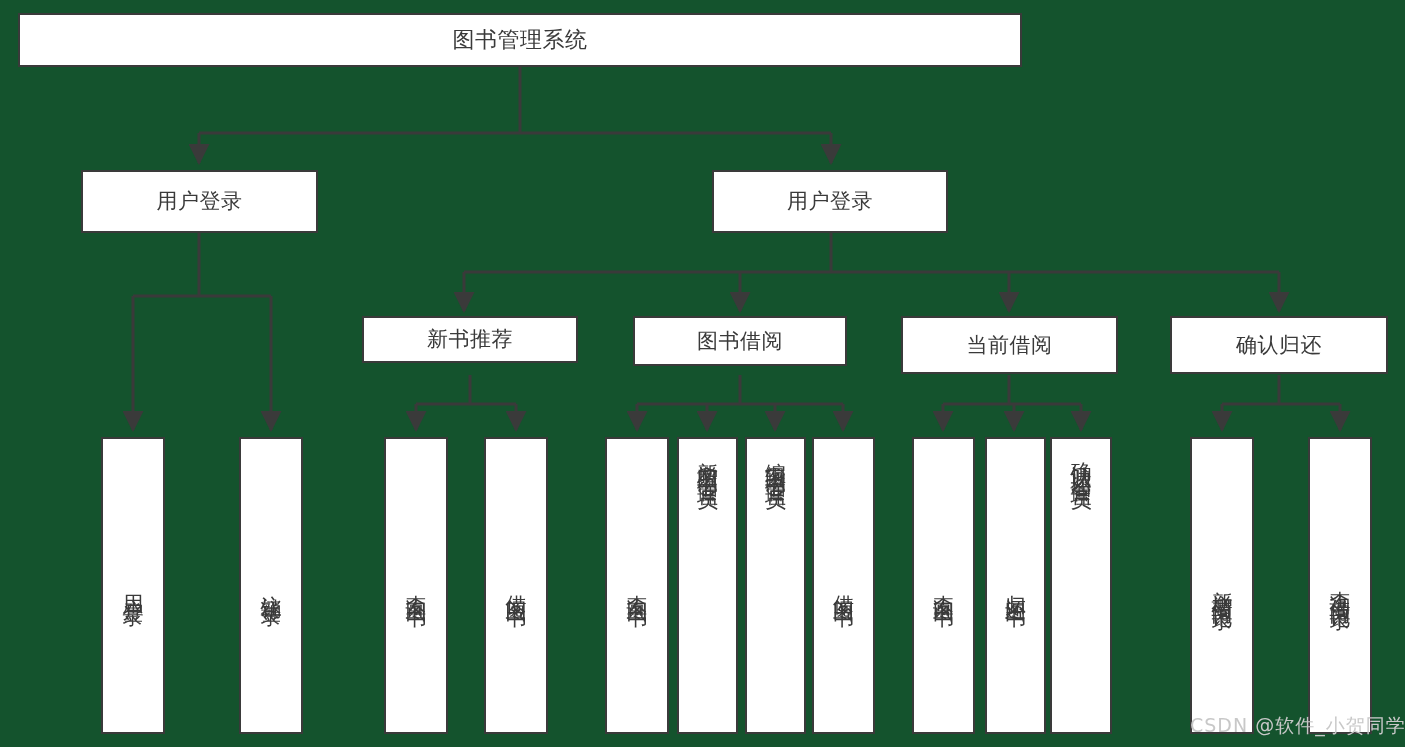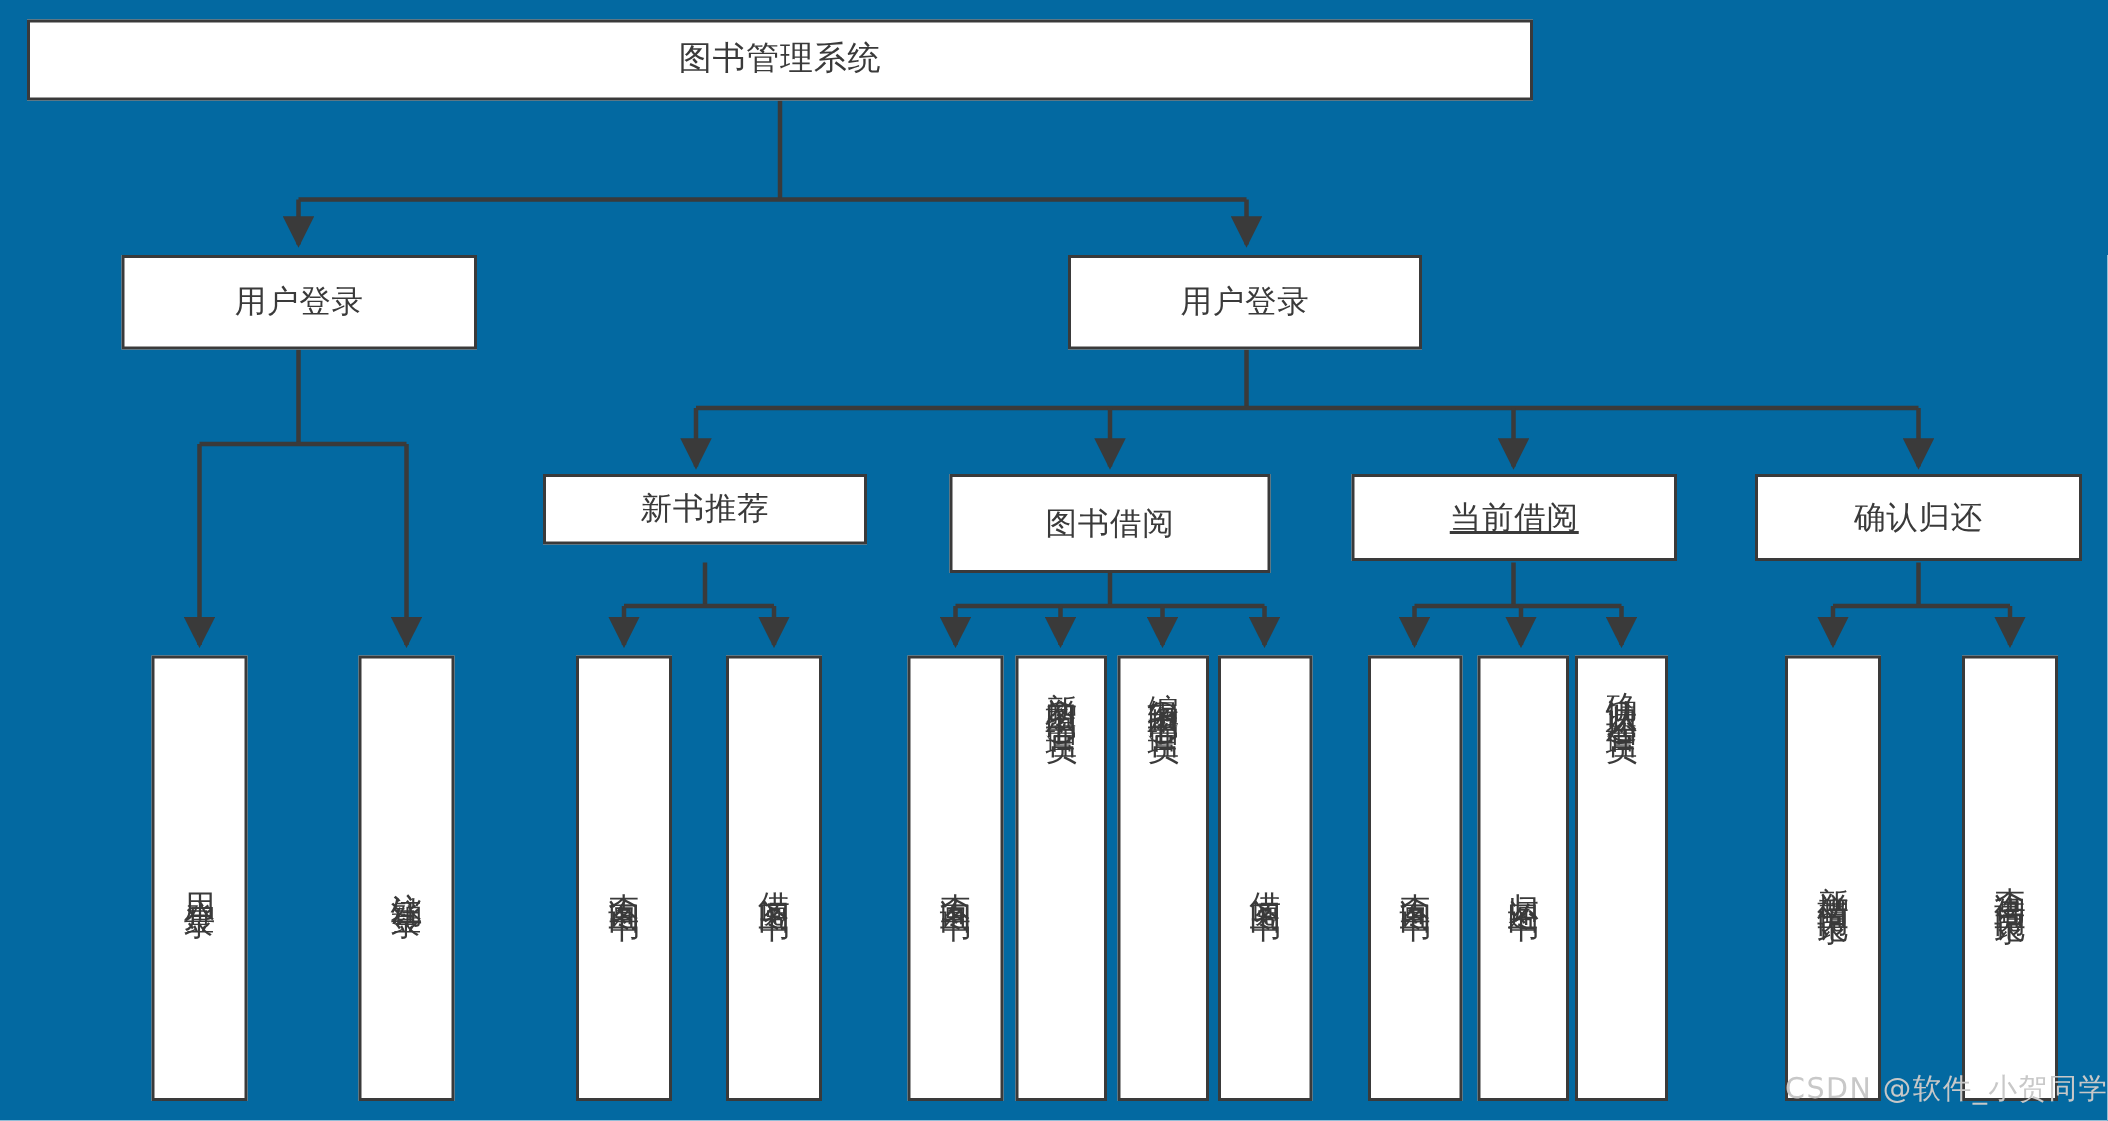--- a/index.html
+++ b/index.html
@@ -8,21 +8,21 @@
     padding: 0;
     background: #ffffff;
   }
   body {
     font-family: "DejaVu Sans", "Liberation Sans", sans-serif;
   }
   #diagram-root {
     position: relative;
     width: 1405px;
     height: 747px;
-    background: #0369a1;
+    background: #14532d;
     overflow: hidden;
   }
   #diagram-svg {
     position: absolute;
     left: 0;
     top: 0;
     width: 1405px;
     height: 747px;
   }
   .node {
@@ -119,22 +119,22 @@
       <path d="M 1340 404 L 1340 430" marker-end="url(#arrow)"></path>
     </g>
   </svg>
 
   <div class="node root" style="left:18px; top:13px; width:1004px; height:54px;">图书管理系统</div>
 
   <div class="node" style="left:81px; top:170px; width:237px; height:63px;">用户登录</div>
   <div class="node" style="left:712px; top:170px; width:236px; height:63px;">用户登录</div>
 
   <div class="node" style="left:362px; top:316px; width:216px; height:47px;">新书推荐</div>
-  <div class="node" style="left:633px; top:316px; width:214px; height:66px;">图书借阅</div>
-  <div class="node" style="left:901px; top:316px; width:217px; height:58px;text-decoration:underline;">当前借阅</div>
+  <div class="node" style="left:633px; top:316px; width:214px; height:50px;">图书借阅</div>
+  <div class="node" style="left:901px; top:316px; width:217px; height:58px;">当前借阅</div>
   <div class="node" style="left:1170px; top:316px; width:218px; height:58px;">确认归还</div>
 
   <div class="node vertical" style="left:101px; top:437px; width:64px; height:297px;">用户登录</div>
   <div class="node vertical" style="left:239px; top:437px; width:64px; height:297px;">注销登录</div>
 
   <div class="node vertical" style="left:384px; top:437px; width:64px; height:297px;">查询图书</div>
   <div class="node vertical" style="left:484px; top:437px; width:64px; height:297px;">借阅图书</div>
 
   <div class="node vertical" style="left:605px; top:437px; width:64px; height:297px;">查询图书</div>
   <div class="node vertical top-aligned" style="left:677px; top:437px; width:61px; height:297px;">新增图书（管理员）</div>

